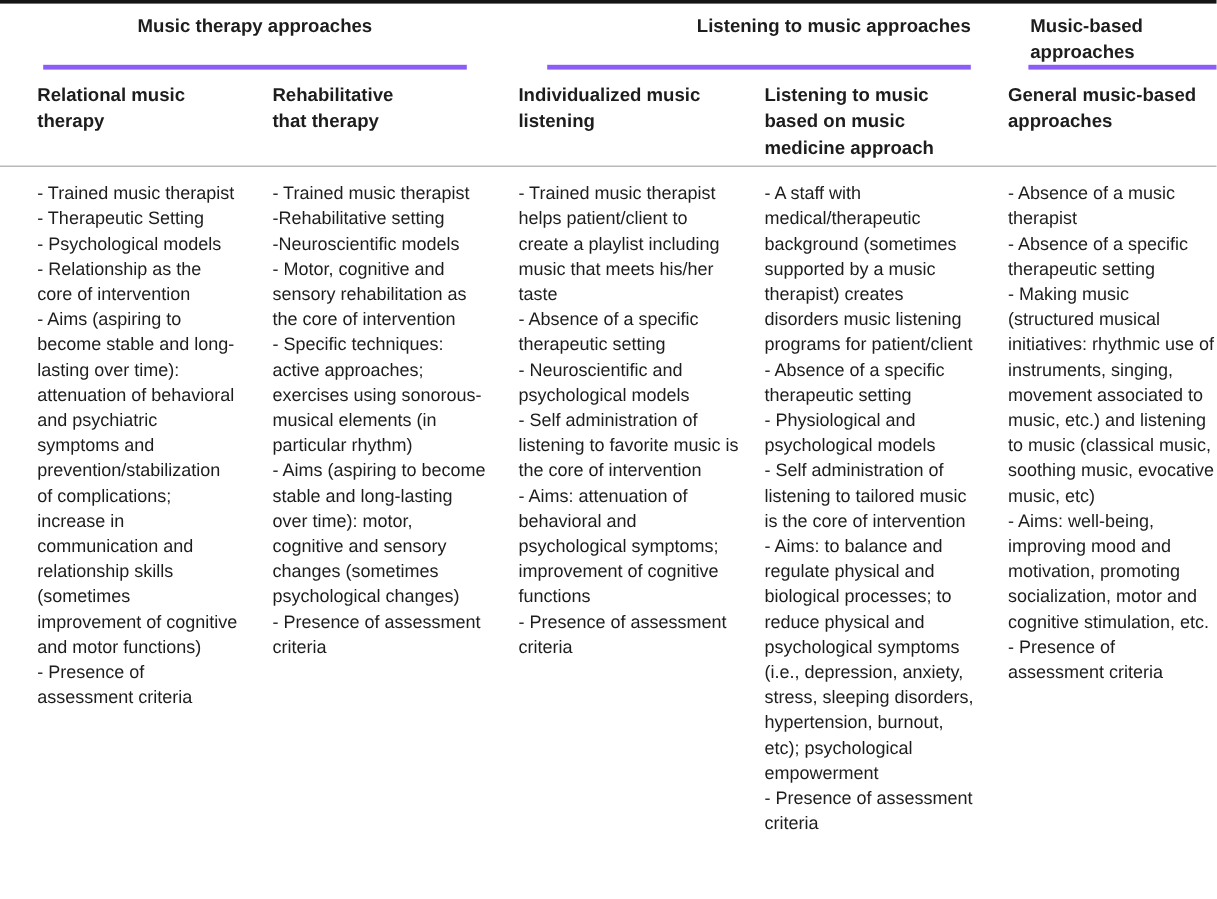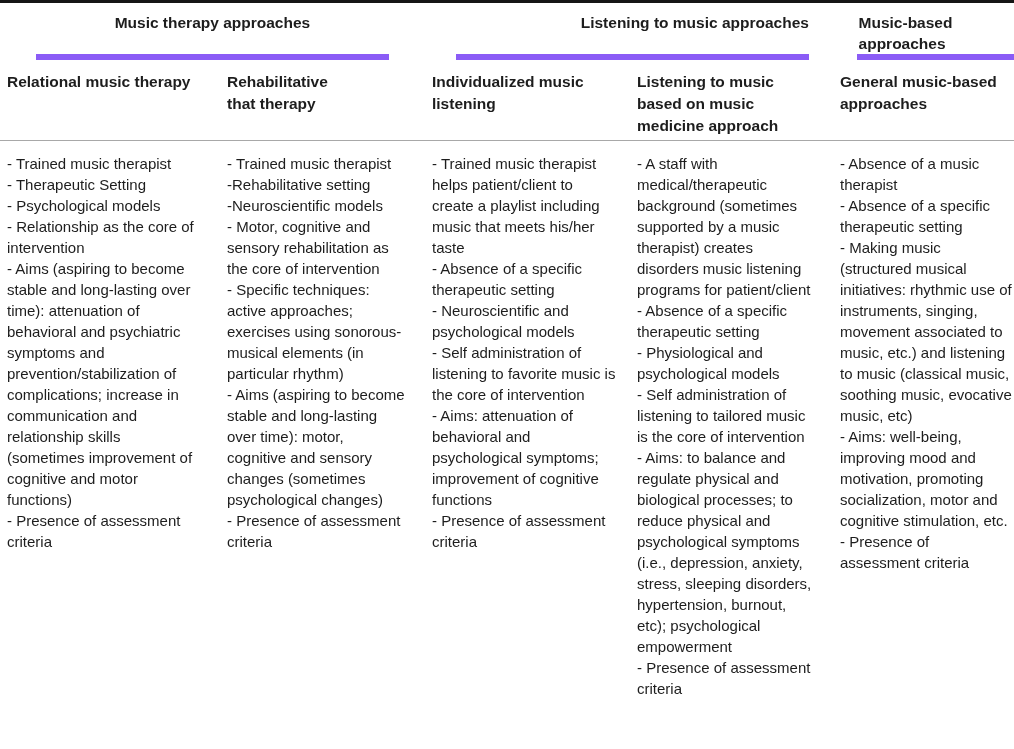--- a/index.html
+++ b/index.html
@@ -6,21 +6,21 @@
   html, body { background: #ffffff; }
   .page {
     width: 1014px; height: 749px; overflow: hidden; position: relative;
     background: #ffffff; color: #1d1d1d;
     font-family: "Liberation Sans", sans-serif;
   }
   .top-rule { width: 1014px; height: 3px; background: #151515; }
   .light-rule { background: #a8a8a8; }
 
   .group-row { display: flex; align-items: stretch; }
-  .group-cell { border-bottom: 6px solid #8b5cf6; padding-top: 9px; min-height: 52px; margin-left: 36px; }
+  .group-cell { border-bottom: 4px solid #8b5cf6; padding-top: 9px; min-height: 52px; margin-left: 36px; }
   .g1 { width: 395px; text-align: center; }
   .gapA { width: 35px; }
   .g2 { width: 395px; text-align: right; }
   .gapB { width: 13px; }
   .g3 { width: 176px; text-align: left; padding-left: 2px; }
   .group-label { font-weight: bold; font-size: 15.5px; line-height: 21px; }
 
   .header-row {
     display: grid; grid-template-columns: 227px 205px 205px 203px 174px;
     padding-top: 11px; height: 80px;
@@ -28,21 +28,21 @@
   .header-cell { font-weight: bold; font-size: 15.5px; line-height: 22px; }
 
   .mid-rule { width: 1014px; height: 1px; }
 
   .body-row {
     display: grid; grid-template-columns: 227px 205px 205px 203px 174px;
     padding-top: 12px;
   }
   .body-cell { font-size: 15px; line-height: 21px; }
 
-  .c1 { padding-left: 7px; padding-right: 28px; }
+  .c1 { padding-left: 0; padding-right: 28px; margin-left: 31px; }
   .c2 { padding-right: 27px; }
   .c3 { padding-right: 20px; }
   .c4 { padding-right: 23px; }
   .c5 { padding-right: 1px; }
 </style>
 </head>
 <body>
 
 <div class="page">
 

